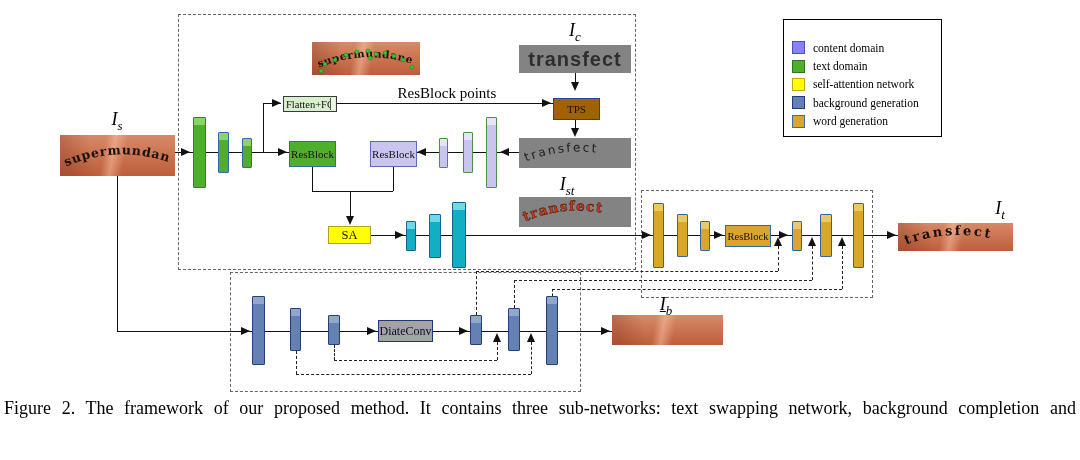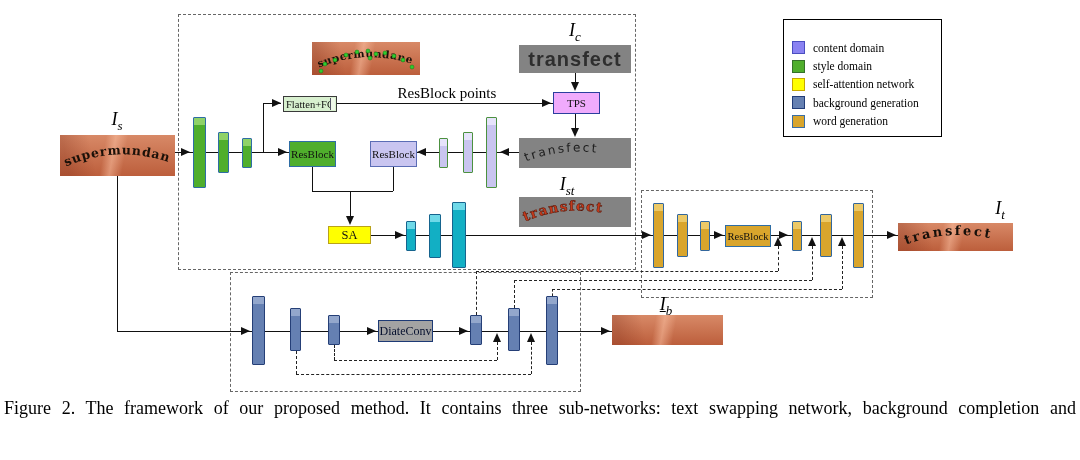--- a/index.html
+++ b/index.html
@@ -20,21 +20,21 @@
   .bar.green{background:linear-gradient(to bottom,#8fd268 0 7px,#4fae2c 7px);border-color:#2e6da4;}
   .bar.lav{background:linear-gradient(to bottom,#e6e3fb 0 7px,#c9c5f0 7px);border-color:#4c9140;}
   .bar.cyan{background:linear-gradient(to bottom,#6fd9e8 0 7px,#12afc4 7px);border-color:#16648e;}
   .bar.orange{background:linear-gradient(to bottom,#ecc967 0 7px,#d9a52c 7px);border-color:#33679c;}
   .bar.blue{background:linear-gradient(to bottom,#93a7cc 0 7px,#6580b2 7px);border-color:#253f77;}
   
   .blk{position:absolute;box-sizing:border-box;display:flex;align-items:center;justify-content:center;
        text-align:center;color:#101010;background:#fff;}
   .blk.flatten{background:#d8f0cf;border:1.3px solid #3a3a3a;font-size:10.5px;}
   .blk.flatten::after{content:"";position:absolute;right:1px;top:1px;bottom:1px;width:4px;background:#eef8e8;border-left:1px solid #556;}
-  .blk.tps{background:#f0abfc;border:1.8px solid #2b3f9e;font-size:11px;}
+  .blk.tps{background:#a16207;border:1.8px solid #2b3f9e;font-size:11px;margin-top:6px;}
   .blk.rbg{background:#4fae2c;border:1.6px solid #2e6da4;font-size:11px;}
   .blk.rbl{background:#c9c5f0;border:1.6px solid #5b6db5;font-size:11px;}
   .blk.sa{background:#ffff00;border:1.5px solid #b9a21a;font-size:12.5px;}
   .blk.rbo{background:#d9a52c;border:1.6px solid #2e6da4;font-size:10.5px;}
   .blk.dc{background:#a3a3a3;border:1.6px solid #1d3a75;font-size:12px;color:#06102e;}
   
   .img{position:absolute;overflow:hidden;}
   .tex{background-color:#c76844;
        background-image:linear-gradient(100deg,rgba(255,255,255,0) 38%,rgba(255,198,168,.5) 46%,rgba(255,255,255,0) 56%),
                         linear-gradient(78deg,rgba(120,40,20,.28) 8%,rgba(255,255,255,0) 30%),
@@ -65,21 +65,21 @@
   <div class="dbox" style="left:641px;top:190px;width:230px;height:106px;"></div>
   <div class="dbox" style="left:230px;top:272px;width:349px;height:118px;"></div>
 
   <div class="legend">
     <div class="leg-item">
       <span class="leg-sw" style="background-color: rgb(138, 130, 242); border-color: rgb(74, 78, 192);"></span>
       <span>content domain</span>
     </div>
     <div class="leg-item">
       <span class="leg-sw" style="background-color: rgb(79, 174, 44); border-color: rgb(53, 112, 42);"></span>
-      <span>style domain</span>
+      <span>text domain</span>
     </div>
     <div class="leg-item">
       <span class="leg-sw" style="background-color: rgb(255, 255, 0); border-color: rgb(200, 168, 0);"></span>
       <span>self-attention network</span>
     </div>
     <div class="leg-item">
       <span class="leg-sw" style="background-color: rgb(101, 128, 178); border-color: rgb(34, 60, 120);"></span>
       <span>background generation</span>
     </div>
     <div class="leg-item">

